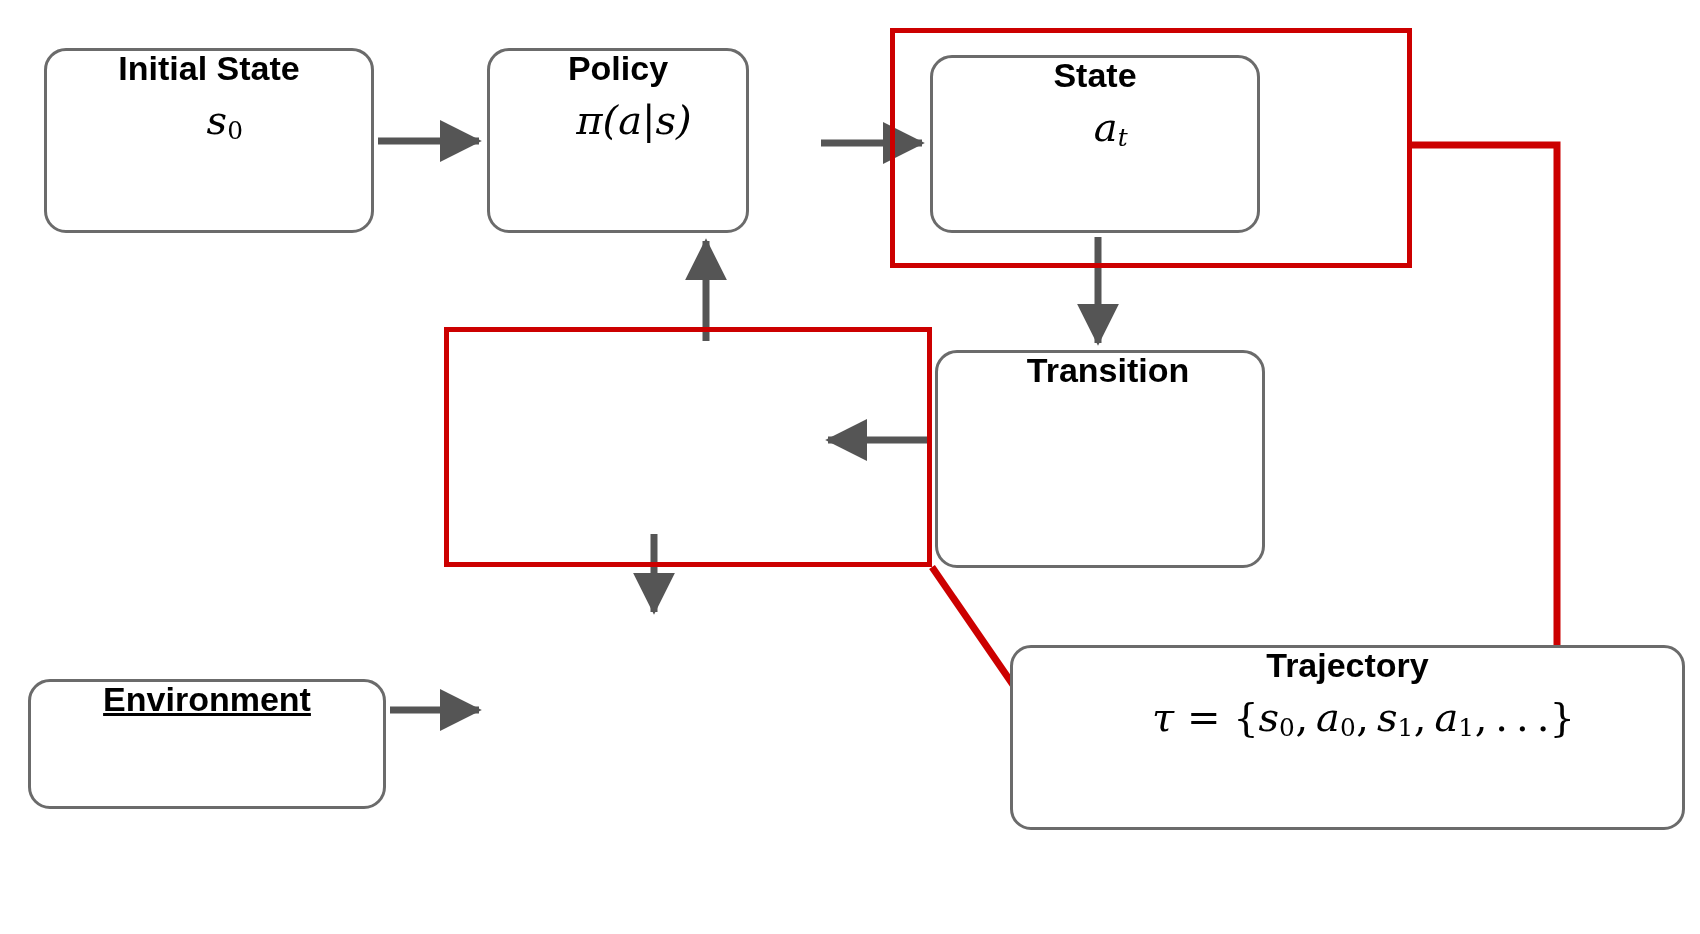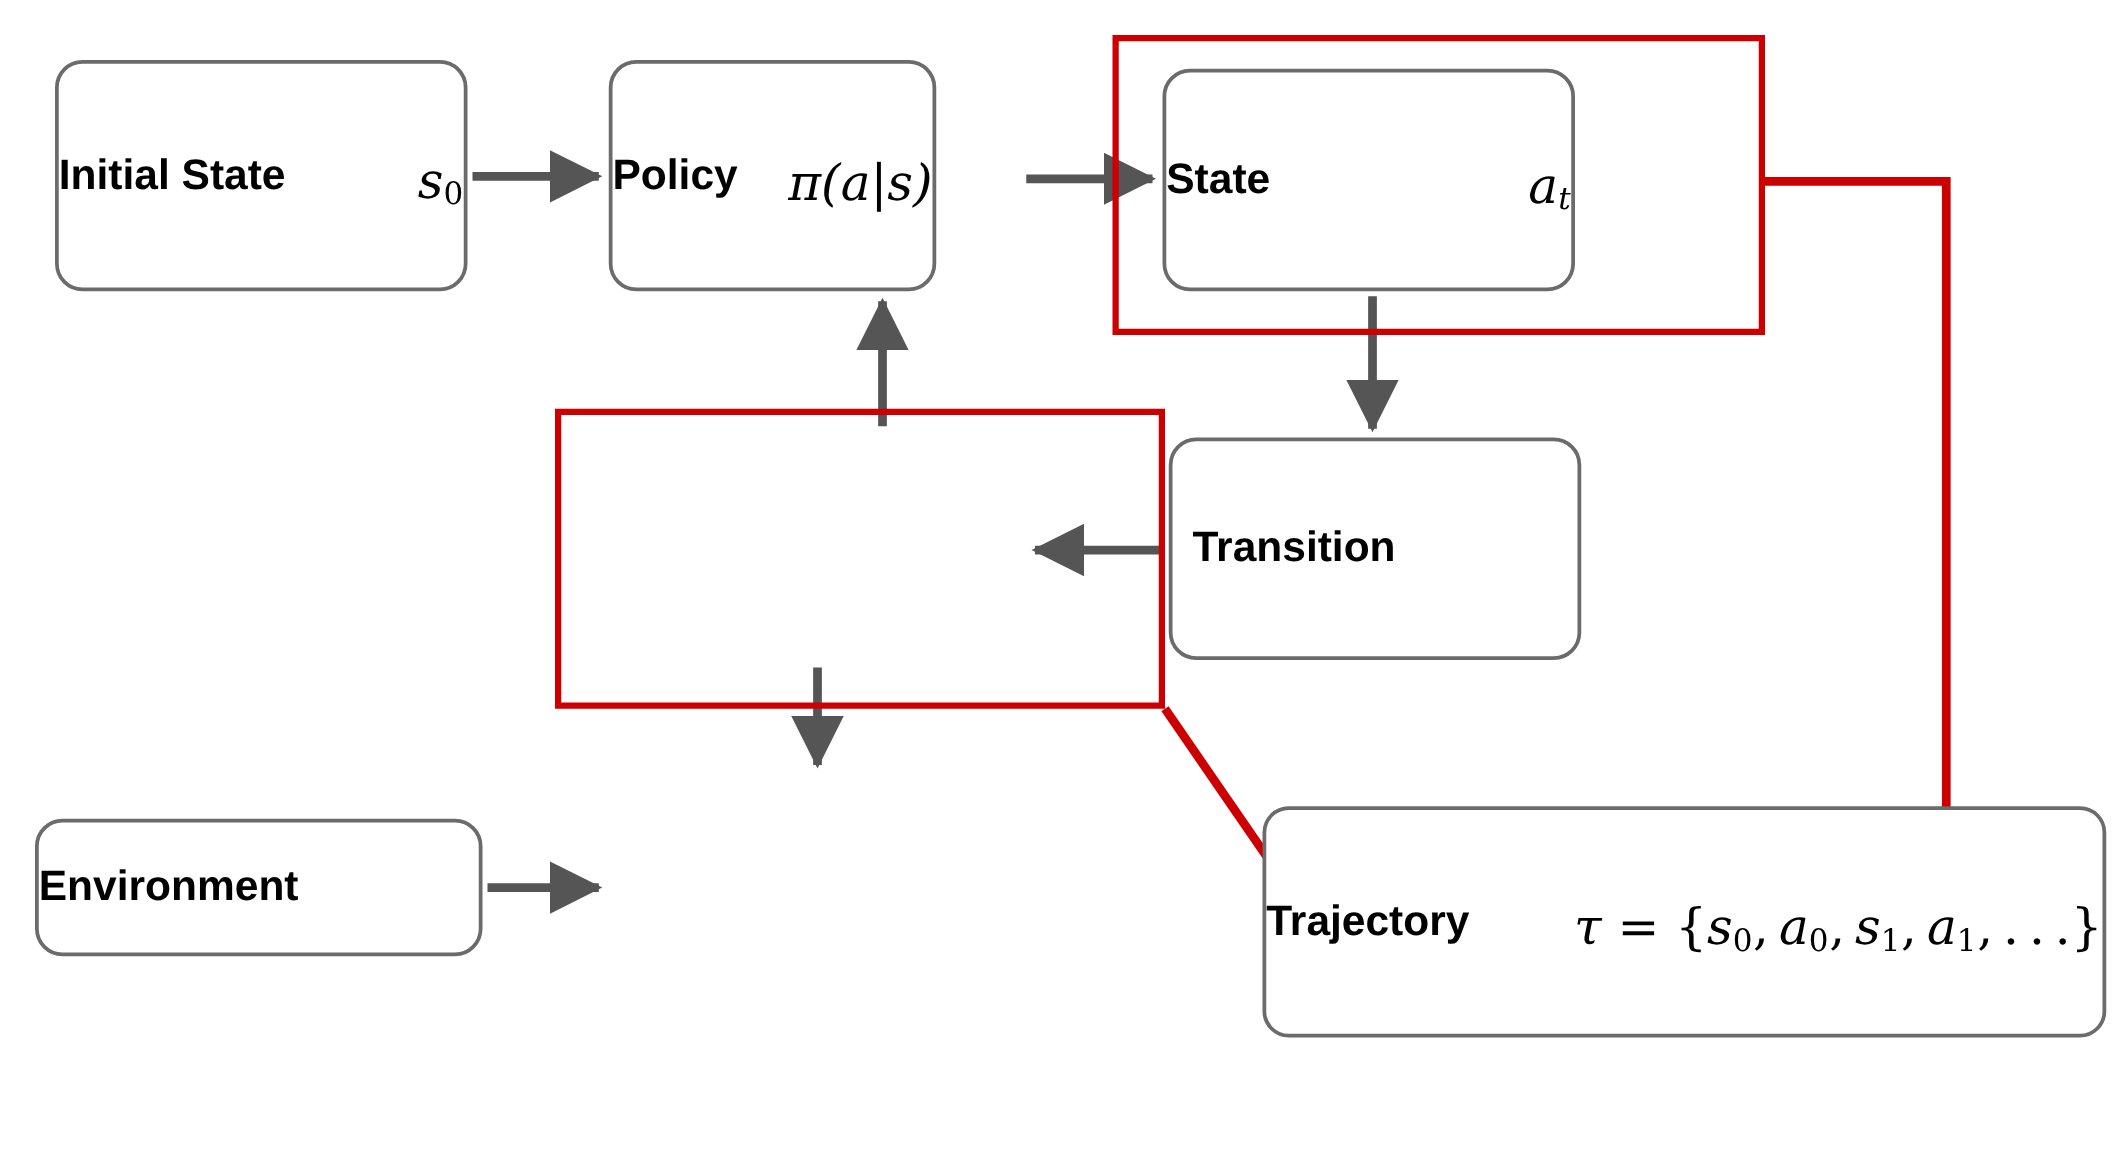--- a/index.html
+++ b/index.html
@@ -26,23 +26,23 @@
     height: 934px;
     pointer-events: none;
   }
   .node {
     position: absolute;
     box-sizing: border-box;
     border: 3px solid #6b6b6b;
     border-radius: 22px;
     background: #ffffff;
     display: flex;
-    flex-direction: row;
+    flex-direction: column;
     align-items: center;
-    justify-content: space-between;
+    justify-content: flex-start;
     z-index: 3;
   }
   .node-title {
     font-family: "Liberation Sans", sans-serif;
     font-weight: bold;
     font-size: 34px;
     line-height: 1.05;
     color: #000000;
     text-align: center;
     white-space: nowrap;
@@ -78,24 +78,24 @@
     box-sizing: border-box;
     border: 5px solid #cc0000;
     border-radius: 0;
     background: transparent;
     z-index: 2;
   }
   
   #node-initial-state { left: 44px;   top: 48px;  width: 330px; height: 185px; }
   #node-policy        { left: 487px;  top: 48px;  width: 262px; height: 185px; }
   #node-action        { left: 930px;  top: 55px;  width: 330px; height: 178px; }
-  #node-transition    { left: 935px;  top: 350px; width: 330px; height: 178px; padding-left: 16px; }
+  #node-transition    { left: 935px;  top: 350px; width: 330px; height: 218px; padding-left: 16px; }
   #node-next-state    { left: 489px;  top: 345px; width: 330px; height: 185px; }
   #node-reward        { left: 487px;  top: 616px; width: 330px; height: 185px; }
-  #node-environment   { left: 28px;   top: 655px; width: 358px; height: 110px; }
+  #node-environment   { left: 28px;   top: 679px; width: 358px; height: 130px; text-decoration: underline; }
   #node-trajectory    { left: 1010px; top: 645px; width: 675px; height: 185px; border-radius: 21px; }
 
   #hl-action     { left: 890px; top: 28px;  width: 522px; height: 240px; }
   #hl-next-state { left: 444px; top: 327px; width: 488px; height: 240px; }
 </style>
 </head>
 <body>
 
 <div id="canvas">
 

